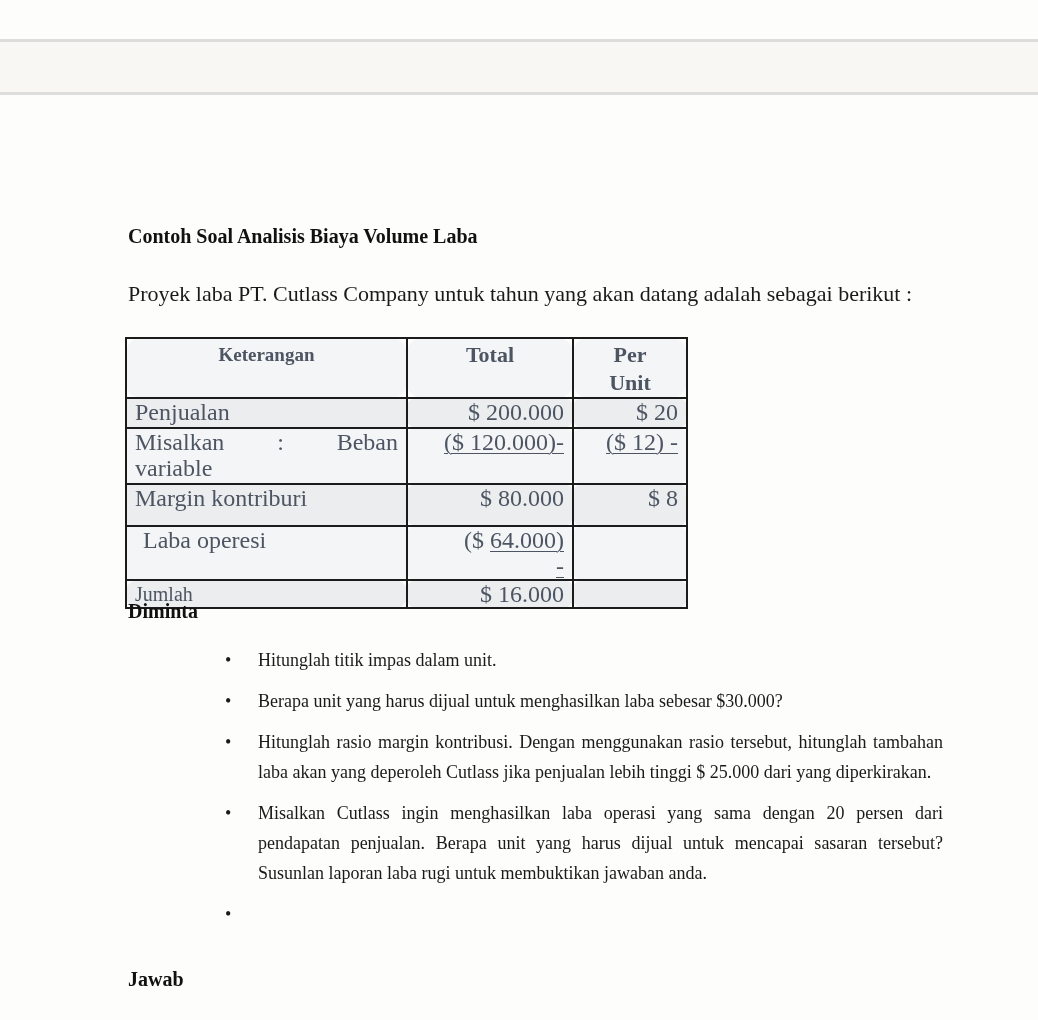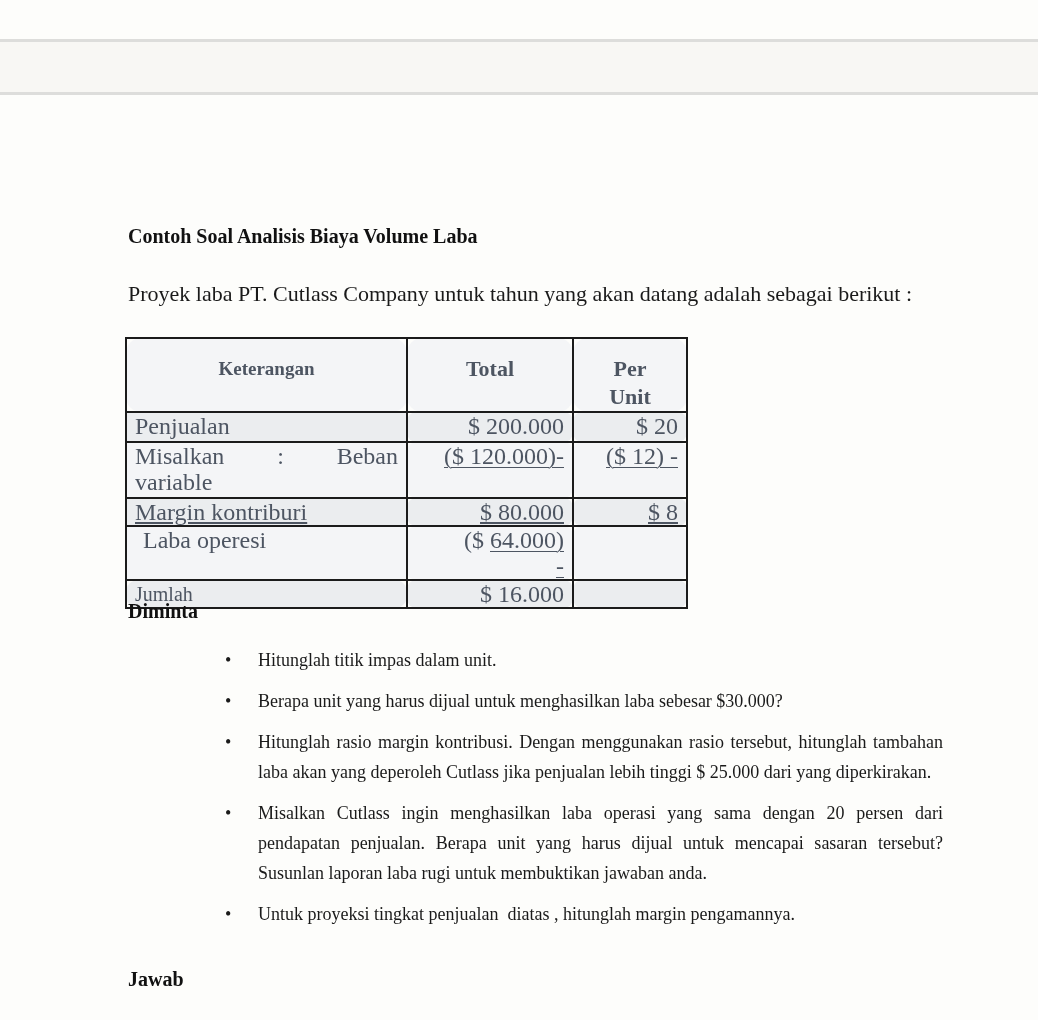--- a/index.html
+++ b/index.html
@@ -55,21 +55,21 @@
       padding: 0 8px;
       vertical-align: top;
     }
     table.cvp th {
       background: #f4f5f7;
       font-weight: bold;
       font-size: 22px;
       height: 52px;
       text-align: center;
       line-height: 28px;
-      padding-top: 16px;
+      padding-top: 2px;
       border-radius: 15px;
     }
     table.cvp th.kh {
       font-size: 19px;
       line-height: 28px;
     }
     .c1 { width: 263px; }
     .c2 { width: 148px; }
     .c3 { width: 96px; }
     tr.shade td { background: #ebedef; }
@@ -146,21 +146,21 @@
       <div class="justify-line">
         <span>Misalkan</span>
         <span>:</span>
         <span>Beban</span>
       </div>
       <div>variable</div>
     </td>
     <td class="num"><span class="u">($ 120.000)-</span></td>
     <td class="num"><span class="u">($ 12) -</span></td>
   </tr>
-  <tr class="shade" style="height:28px;text-decoration:underline;">
+  <tr class="shade" style="height:42px;">
     <td>Margin kontriburi</td>
     <td class="num">$ 80.000</td>
     <td class="num">$ 8</td>
   </tr>
   <tr class="light" style="height:48px;">
     <td style="padding-left:16px;"><span>Laba operesi</span></td>
     <td class="num">
       <div><span>($ </span><span class="u">64.000)</span></div>
       <div class="u">-</div>
     </td>
@@ -174,16 +174,16 @@
 </tbody>
   </table>
 
 <div class="section-label" style="top:600px;">Diminta</div>
 
 <ul class="reqs">
   <li><span class="bullet">•</span><span>Hitunglah titik impas dalam unit.</span></li>
   <li><span class="bullet">•</span><span>Berapa unit yang harus dijual untuk menghasilkan laba sebesar $30.000?</span></li>
   <li><span class="bullet">•</span><span>Hitunglah rasio margin kontribusi. Dengan menggunakan rasio tersebut, hitunglah tambahan laba akan yang deperoleh Cutlass jika penjualan lebih tinggi $ 25.000 dari yang diperkirakan.</span></li>
   <li><span class="bullet">•</span><span>Misalkan Cutlass ingin menghasilkan laba operasi yang sama dengan 20 persen dari pendapatan penjualan. Berapa unit yang harus dijual untuk mencapai sasaran tersebut? Susunlan laporan laba rugi untuk membuktikan jawaban anda.</span></li>
-  <li><span class="bullet">•</span><span style="white-space:pre;">Untuk proyeksi tingkat penjualan  diatas , hitunglah margin pengamannya.</span></li>
+  <li><span class="bullet">•</span></li>
 </ul>
 
 <div class="section-label" style="top:968px;">Jawab</div>
 
 </body></html>

